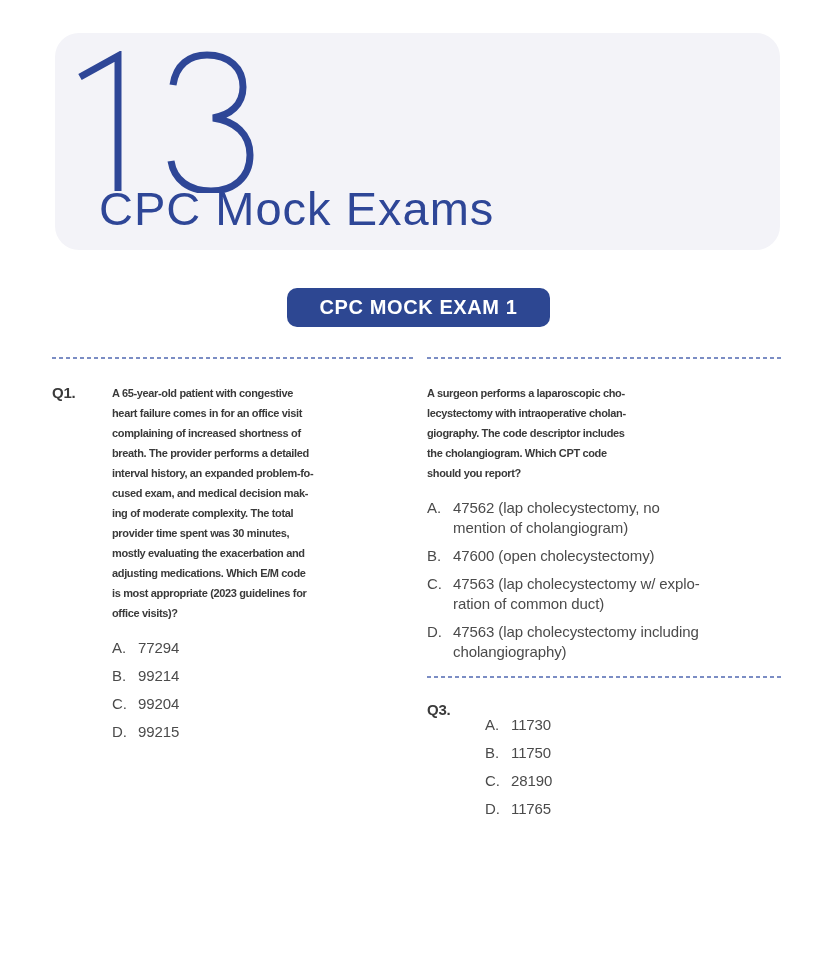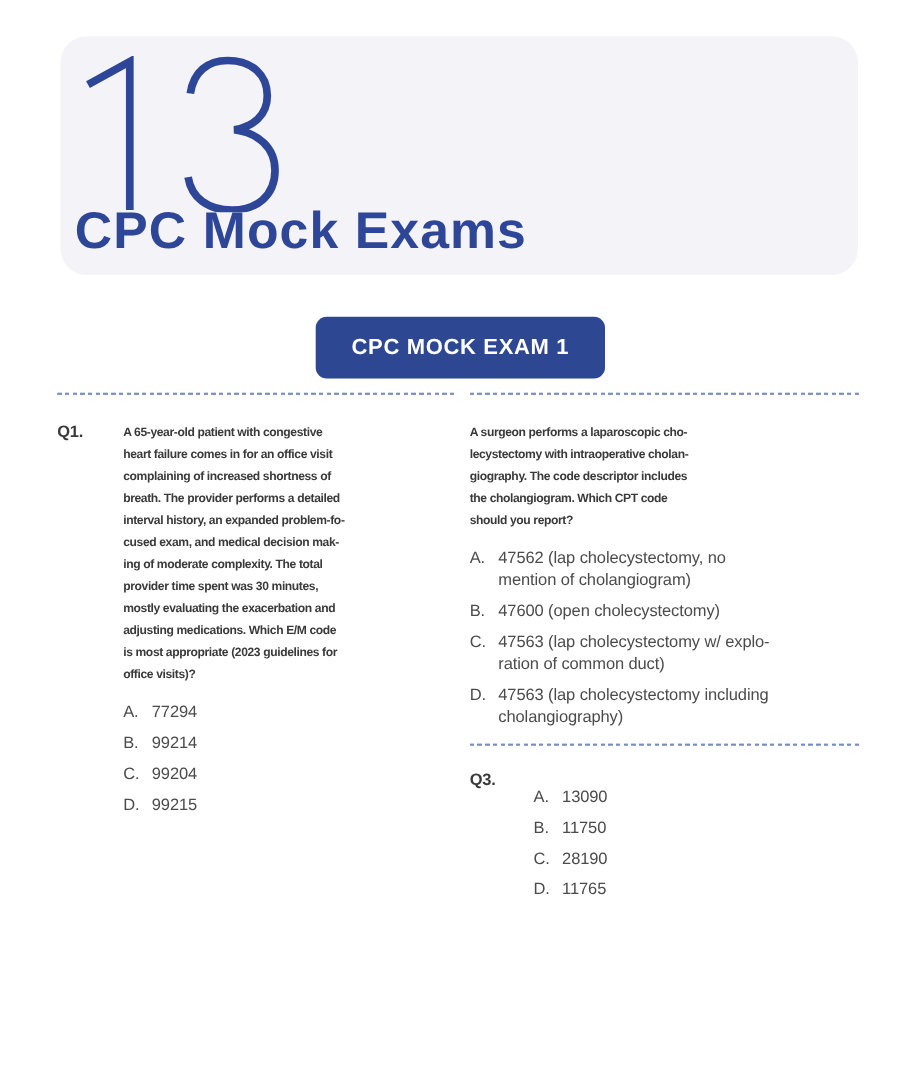--- a/index.html
+++ b/index.html
@@ -13,25 +13,25 @@
   *{box-sizing:border-box;margin:0;padding:0;}
   html,body{width:823px;height:969px;background:#ffffff;overflow:hidden;
     font-family:"Liberation Sans", sans-serif;}
   .page{position:relative;width:823px;height:969px;background:#ffffff;}
 
   
   .chapter-card{position:absolute;left:55px;top:33px;width:725px;height:217px;
     background:var(--card-bg);border-radius:24px;}
   .chapter-number-figure{position:absolute;left:20px;top:18px;width:182px;height:142px;}
   .chapter-number-figure svg{display:block;width:100%;height:100%;}
-  .chapter-title{position:absolute;left:13px;top:150px;font-size:47px;line-height:52px;
-    letter-spacing:1px;color:var(--accent);font-weight:700;white-space:pre;}
+  .chapter-title{position:absolute;left:44px;top:150px;font-size:47px;line-height:52px;
+    letter-spacing:1px;color:var(--accent);font-weight:400;white-space:pre;}
 
   
-  .exam-banner{position:absolute;left:287px;top:288px;width:263px;height:56px;
+  .exam-banner{position:absolute;left:287px;top:288px;width:263px;height:39px;
     background:var(--banner-bg);border-radius:10px;display:flex;align-items:center;
     justify-content:center;color:#ffffff;font-weight:700;font-size:20px;
     letter-spacing:0.6px;white-space:pre;}
 
   
   .col{position:absolute;top:357px;}
   .col-left{left:52px;width:372px;}
   .col-right{left:427px;width:368px;}
   .dash-sep{height:2px;background-image:repeating-linear-gradient(90deg,
     var(--dash) 0 4px, transparent 4px 7px);}
@@ -146,21 +146,21 @@
     </div>
 
     <div class="dash-sep mid-sep"></div>
 
     <div class="question after-sep">
       <div class="q-label">Q3.</div>
       <div class="q-body">
         <div class="options">
           <div class="option">
             <div class="o-label">A.</div>
-            <div class="o-text">13090</div>
+            <div class="o-text">11730</div>
           </div>
           <div class="option">
             <div class="o-label">B.</div>
             <div class="o-text">11750</div>
           </div>
           <div class="option">
             <div class="o-label">C.</div>
             <div class="o-text">28190</div>
           </div>
           <div class="option">

